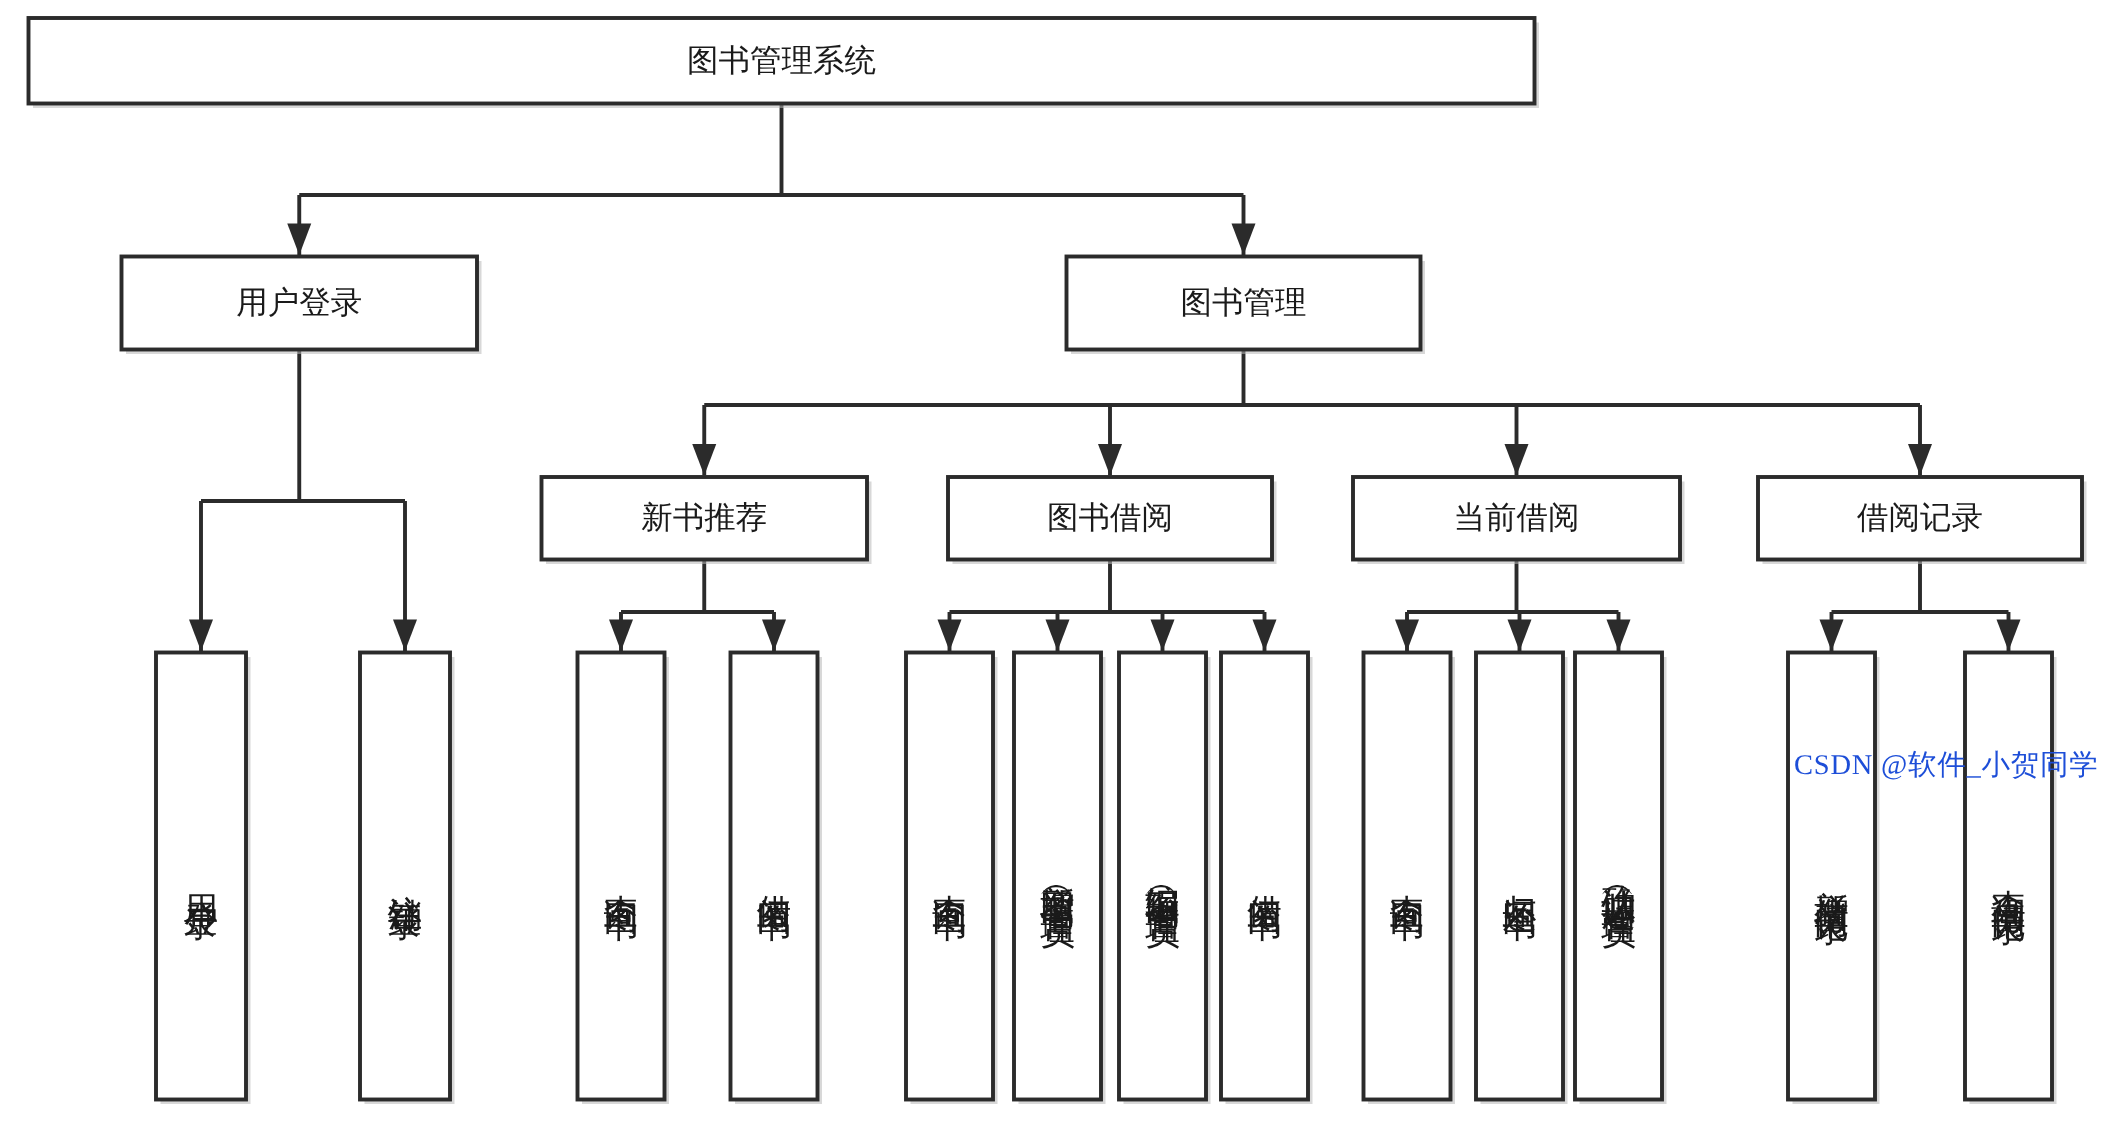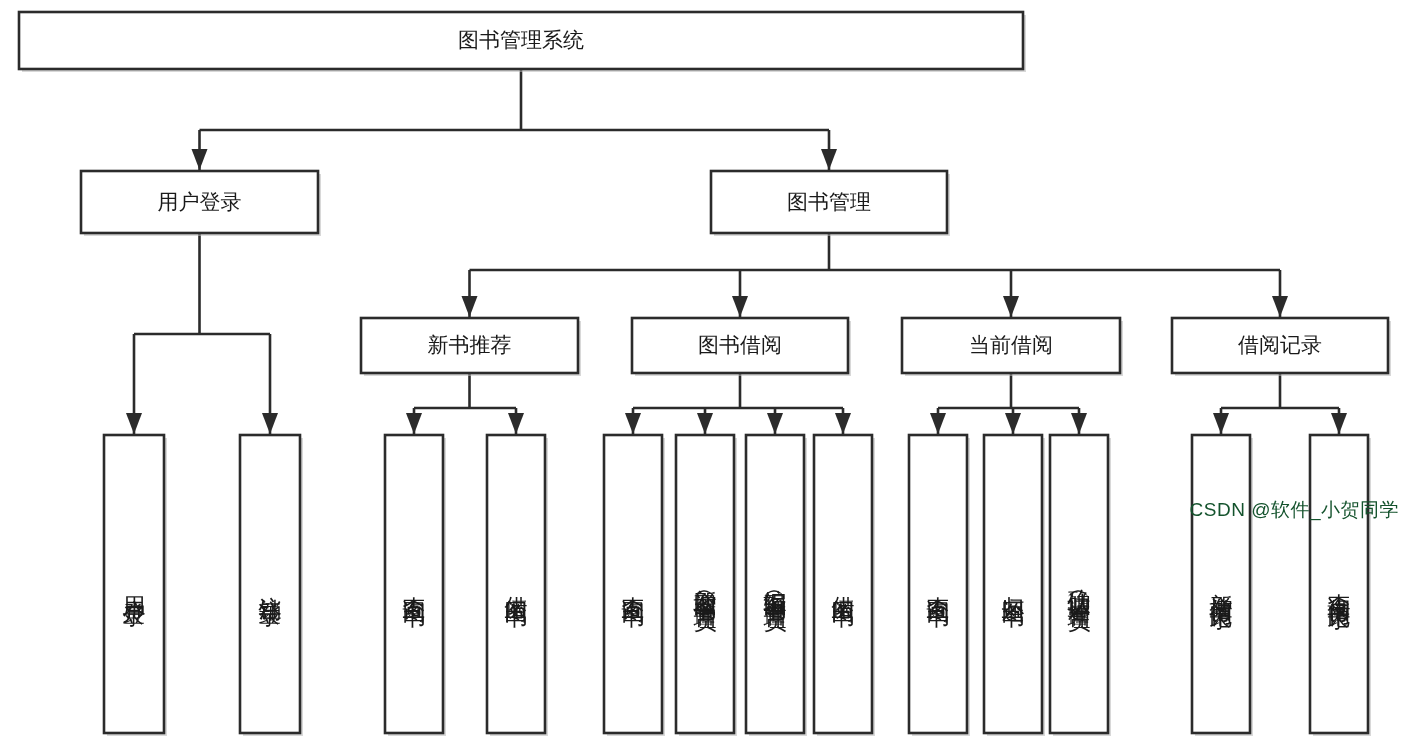--- a/index.html
+++ b/index.html
@@ -64,23 +64,23 @@
     line-height: 1.18;
     letter-spacing: 3px;
     color: #1a1a1a;
     white-space: nowrap;
     pointer-events: none;
   }
   .watermark {
     position: absolute;
     right: 6px;
     bottom: 6px;
-    font-family: Liberation Sans, sans-serif;
+    font-family: Liberation Serif, serif;
     font-size: 19px;
-    color: #14532d;
+    color: #1d4ed8;
     letter-spacing: 0.5px;
     white-space: nowrap;
   }
 </style>
 </head>
 <body>
 
 <div id="diagram-root">
 
   <svg class="diagram-canvas" viewBox="0 0 1405 747">

